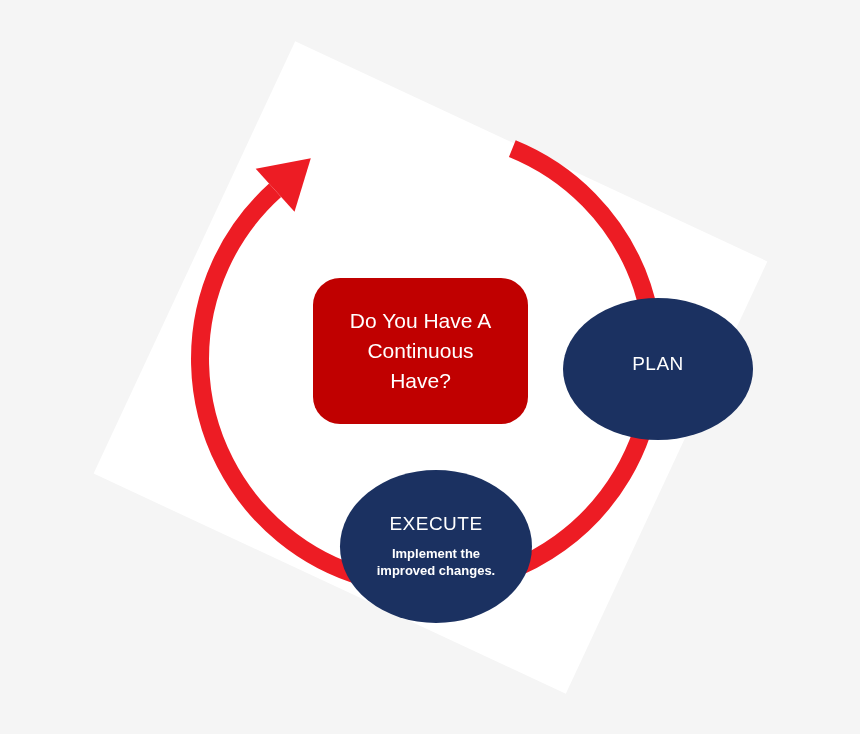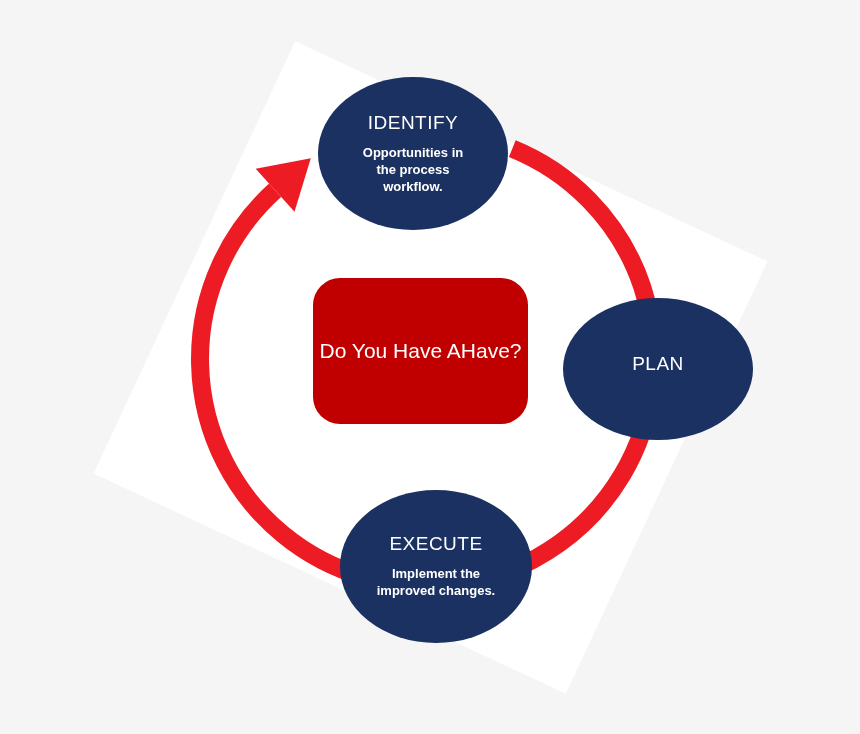--- a/index.html
+++ b/index.html
@@ -48,21 +48,21 @@
     color: var(--text, #ffffff);
     display: flex;
     flex-direction: column;
     align-items: center;
     justify-content: center;
     text-align: center;
     z-index: 3;
   }
   .bubble-identify { left: 318px; top:  77px; width: 190px; height: 153px; }
   .bubble-plan     { left: 563px; top: 298px; width: 190px; height: 142px; }
-  .bubble-execute  { left: 340px; top: 490px; width: 192px; height: 153px; }
+  .bubble-execute  { left: 340px; top: 470px; width: 192px; height: 153px; }
   .bubble-review   { left:  90px; top: 289px; width: 193px; height: 154px; }
   .bubble-title {
     font-size: 19px;
     line-height: 19px;
     font-weight: 400;
     letter-spacing: 0.5px;
     margin-bottom: 12px;
   }
   .bubble-body {
     font-size: 13px;
@@ -72,21 +72,21 @@
   .qbox {
     position: absolute;
     left: 313px;
     top: 278px;
     width: 215px;
     height: 146px;
     border-radius: 27px;
     background: var(--question-fill, #c00000);
     color: var(--text, #ffffff);
     display: flex;
-    flex-direction: row;
+    flex-direction: column;
     align-items: center;
     justify-content: center;
     text-align: center;
     font-size: 21px;
     line-height: 30px;
     font-weight: 400;
     z-index: 4;
   }
 </style>
 </head>
@@ -94,40 +94,33 @@
 
 <div class="stage">
 
   <div class="backdrop"></div>
 
   <svg class="ring" width="860" height="734" viewBox="0 0 860 734">
     <path class="arc" d="M 512.3 148.6 A 227 227 0 1 1 275.1 190.3"></path>
     <polygon class="head" points="310.8,158.2 294.5,211.8 255.7,168.8"></polygon>
   </svg>
 
-  <div class="bubble bubble-identify">
-    <div class="bubble-title">IDENTIFY</div>
-    <div class="bubble-body">
-      <div>Opportunities in</div>
-      <div>the process</div>
-      <div>workflow.</div>
-    </div>
-  </div>
 
   <div class="bubble bubble-plan">
     <div class="bubble-title">PLAN</div>
   </div>
 
   <div class="bubble bubble-execute">
     <div class="bubble-title">EXECUTE</div>
     <div class="bubble-body">
       <div>Implement the</div>
       <div>improved changes.</div>
     </div>
   </div>
 
 
   <div class="qbox">
     <div>Do You Have A</div>
+    <div>Continuous</div>
     <div>Have?</div>
   </div>
 
 </div>
 
 </body></html>

